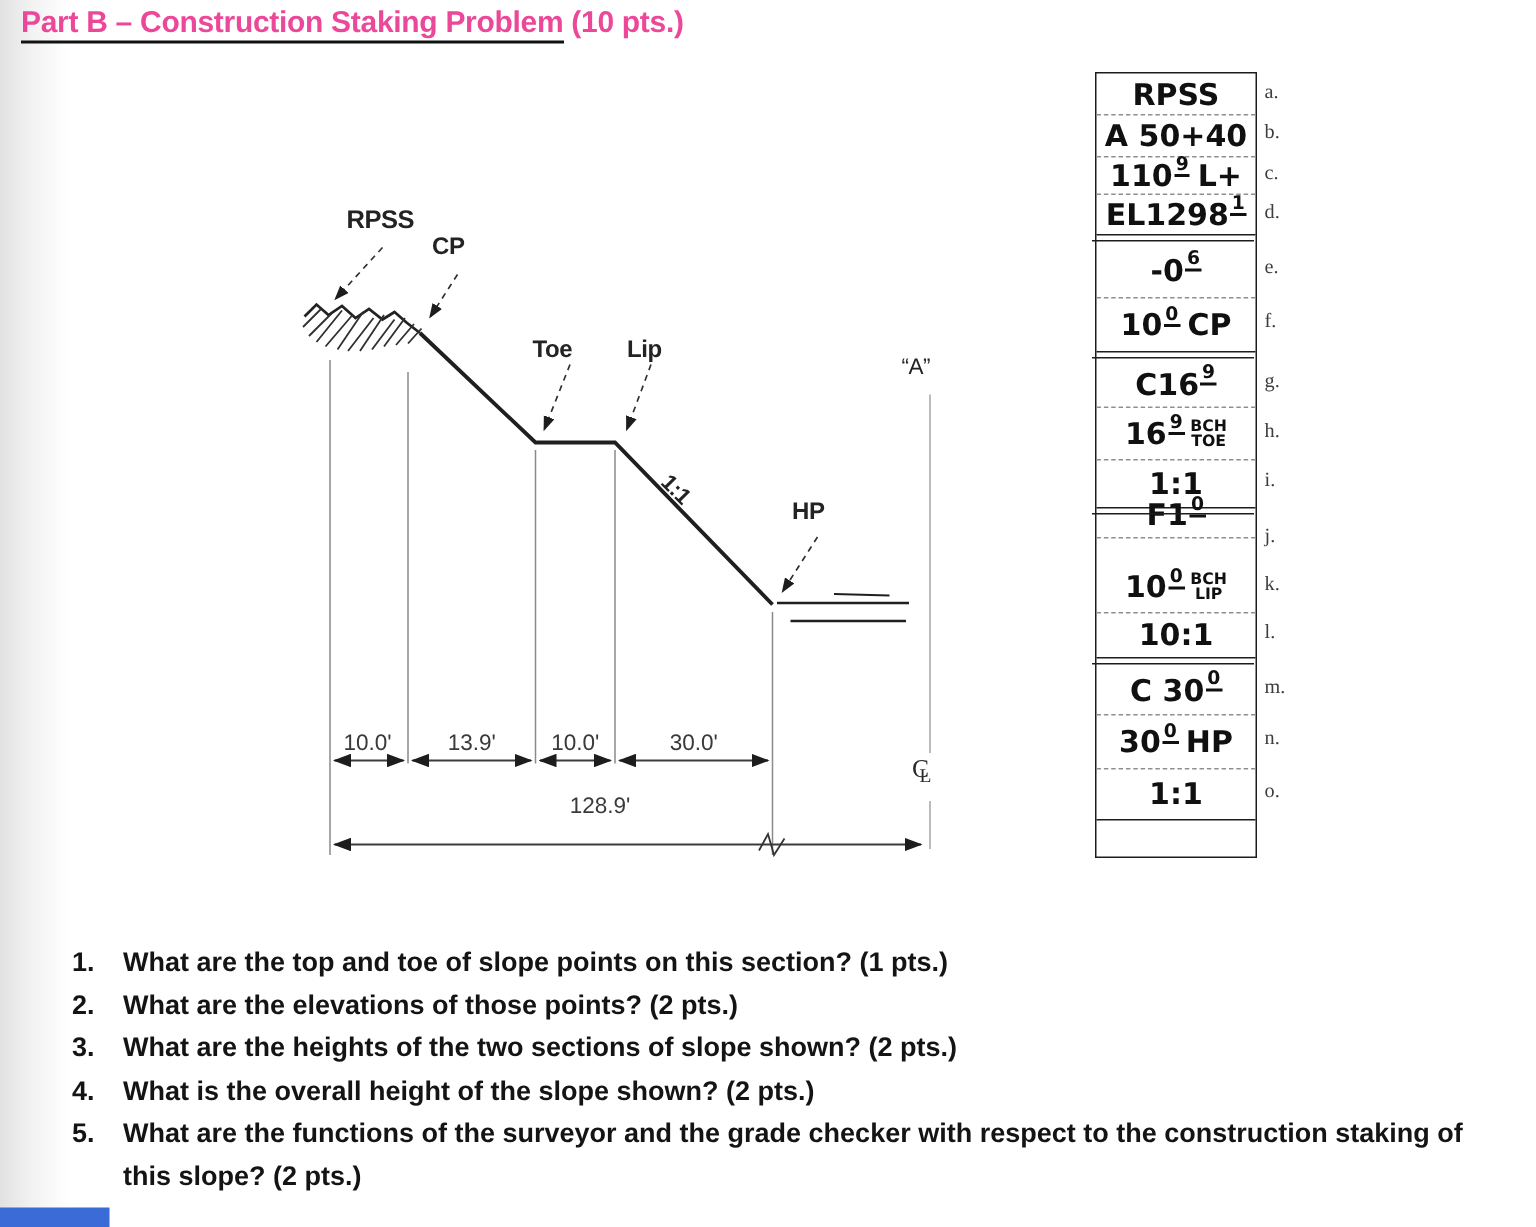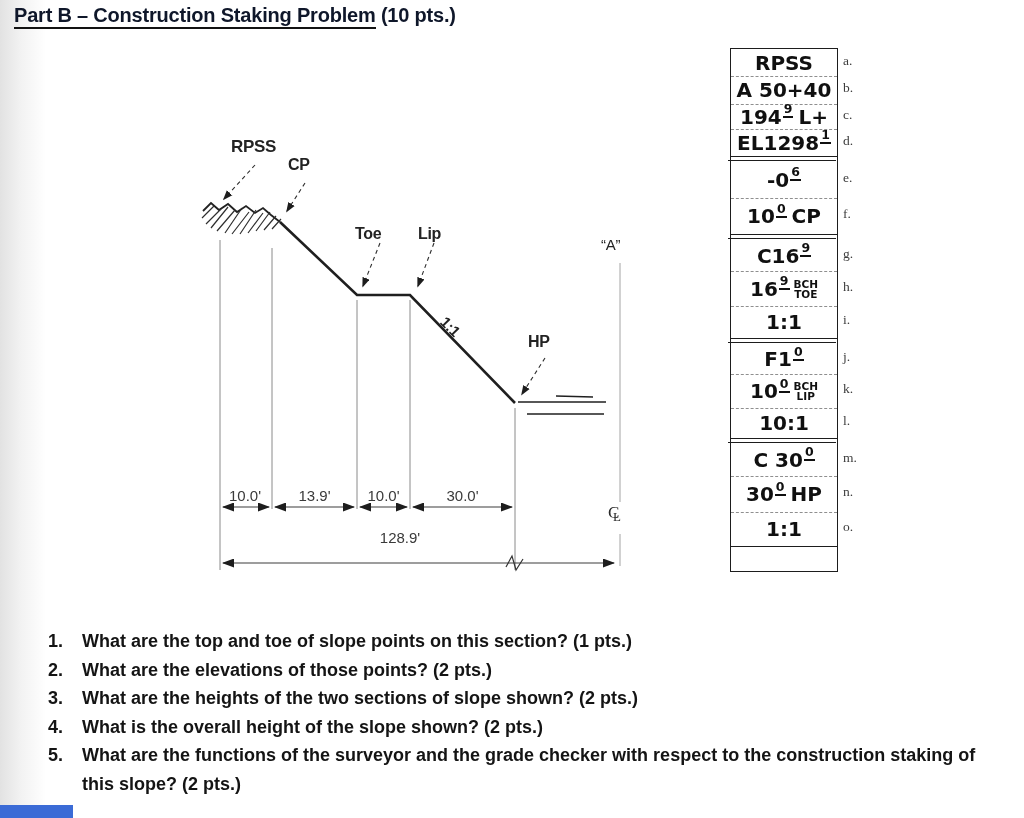--- a/index.html
+++ b/index.html
@@ -1,21 +1,21 @@
 <!DOCTYPE html>
 <html><head>
 <meta charset="utf-8">
 <style>
   html,body{margin:0;padding:0;background:#fff;}
   .page{position:relative;width:1024px;height:818px;background:#fff;overflow:hidden;
         font-family:"Liberation Sans",sans-serif;}
   .edge-gradient{position:absolute;left:0;top:0;width:46px;height:818px;
         background:linear-gradient(90deg,#e2e2e2 0%,#f2f2f2 45%,#ffffff 100%);}
   .title{position:absolute;left:14px;top:4px;margin:0;font-size:20px;font-weight:800;
-        color:#0f172a;letter-spacing:-0.2px;white-space:nowrap;}
+        color:#ec4899;letter-spacing:-0.2px;white-space:nowrap;}
   .title-underline{border-bottom:2.5px solid #121212;padding-bottom:1px;}
   .diagram{position:absolute;left:0;top:0;width:1024px;height:818px;pointer-events:none;}
   .dlabel{position:absolute;font-weight:700;color:#232323;font-size:16px;letter-spacing:-0.3px;white-space:nowrap;}
   .dim{position:absolute;color:#3a3a3a;font-size:15px;text-align:center;white-space:nowrap;}
   .slope-label{transform:rotate(45deg);font-size:15px;}
   .cl-symbol{position:absolute;left:608px;top:503px;width:22px;height:26px;}
   .cl-c{position:absolute;left:0;top:0;font-size:17px;font-weight:400;color:#2a2a2a;font-family:"Liberation Serif",serif;}
   .cl-l{position:absolute;left:5px;top:6px;font-size:13px;font-weight:400;color:#2a2a2a;font-family:"Liberation Serif",serif;}
   .stake-box{position:absolute;left:730px;top:48px;width:106px;height:522px;
         border:1.8px solid #1d1d1d;}
@@ -109,21 +109,21 @@
   </div>
 
   <div class="stake-box" id="stakeBox">
       <div class="stake-row dashed" style="top: 0px; height: 27px;">
         <span>RPSS</span>
       </div>
       <div class="stake-row dashed" style="top: 27px; height: 28px; align-items: center;">
         <span>A 50+40</span>
       </div>
       <div class="stake-row dashed" style="top: 55px; height: 25px;">
-        <span>194</span>
+        <span>110</span>
         <span class="sup">9</span>
         <span class="post">L+</span>
       </div>
       <div class="stake-row solid" style="top: 80px; height: 27px;">
         <span>EL1298</span>
         <span class="sup">1</span>
       </div>
       <div class="stake-row dashed" style="top: 112px; height: 37px;">
         <span>-0</span>
         <span class="sup">6</span>
@@ -141,21 +141,21 @@
         <span>16</span>
         <span class="sup">9</span>
         <span class="stack">
           <span>BCH</span>
           <span>TOE</span>
         </span>
       </div>
       <div class="stake-row solid" style="top: 257px; height: 32px;">
         <span>1:1</span>
       </div>
-      <div class="stake-row dashed" style="top: 295px; height: 30px;">
+      <div class="stake-row dashed" style="top: 279px; height: 30px;">
         <span>F1</span>
         <span class="sup">0</span>
       </div>
       <div class="stake-row dashed" style="top: 325px; height: 34px;">
         <span>10</span>
         <span class="sup">0</span>
         <span class="stack">
           <span>BCH</span>
           <span>LIP</span>
         </span>

